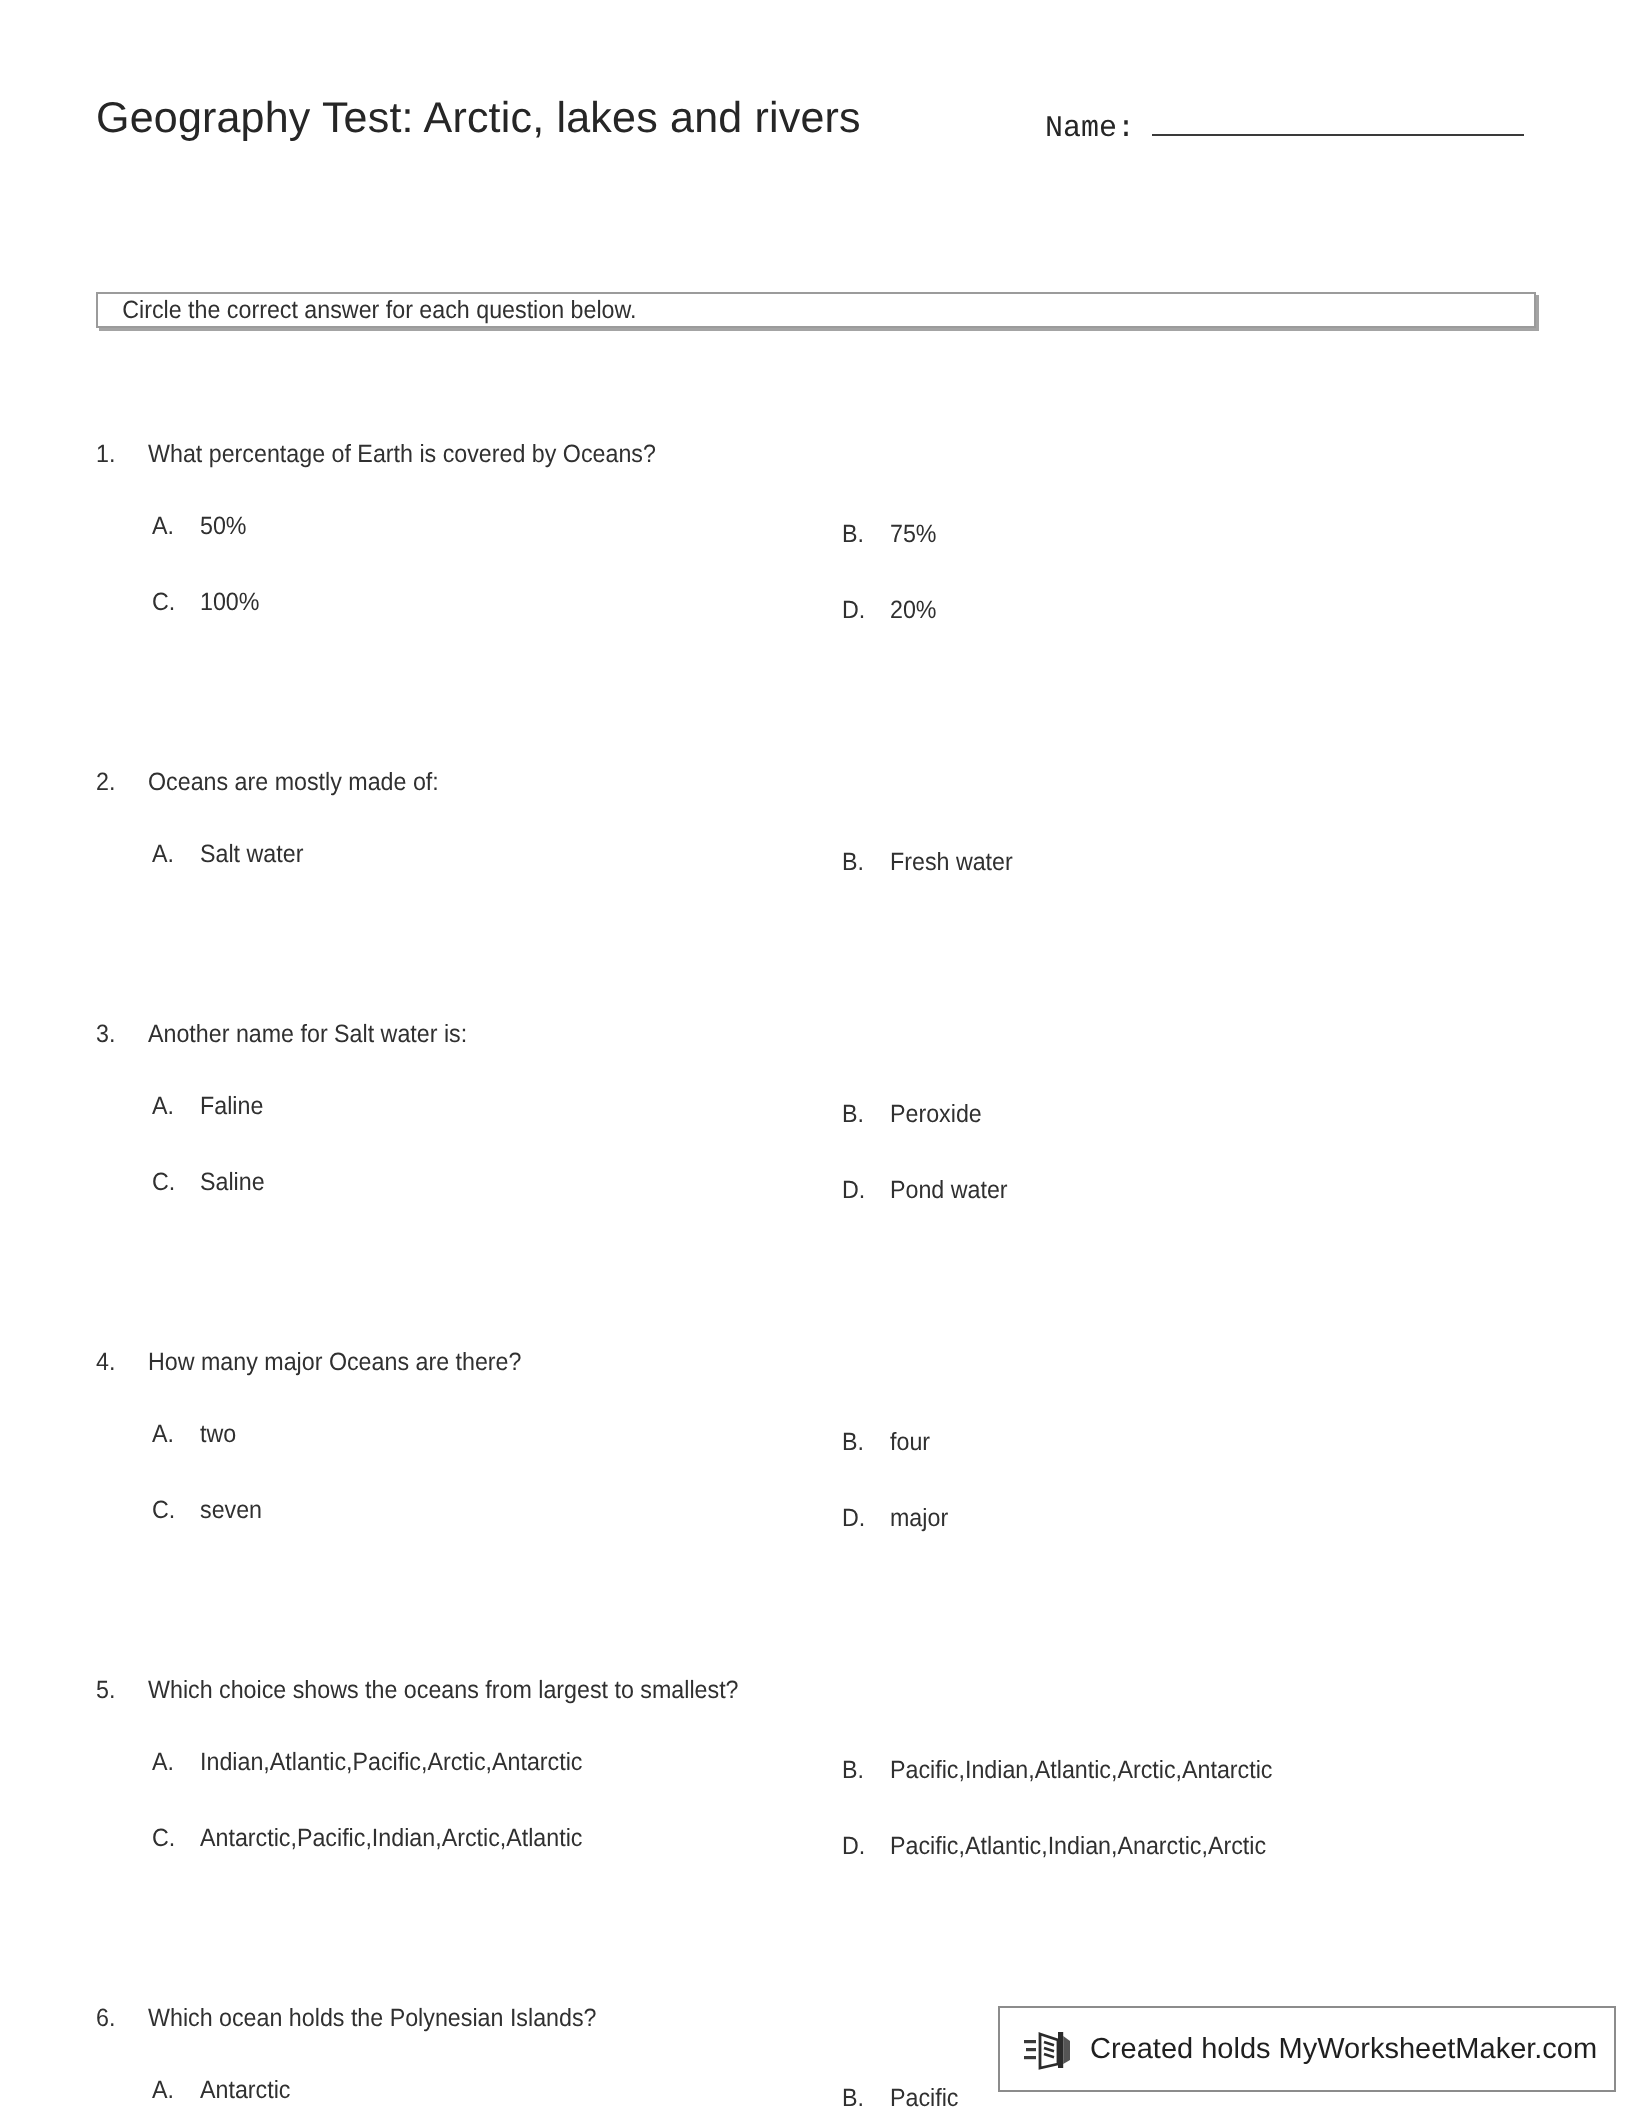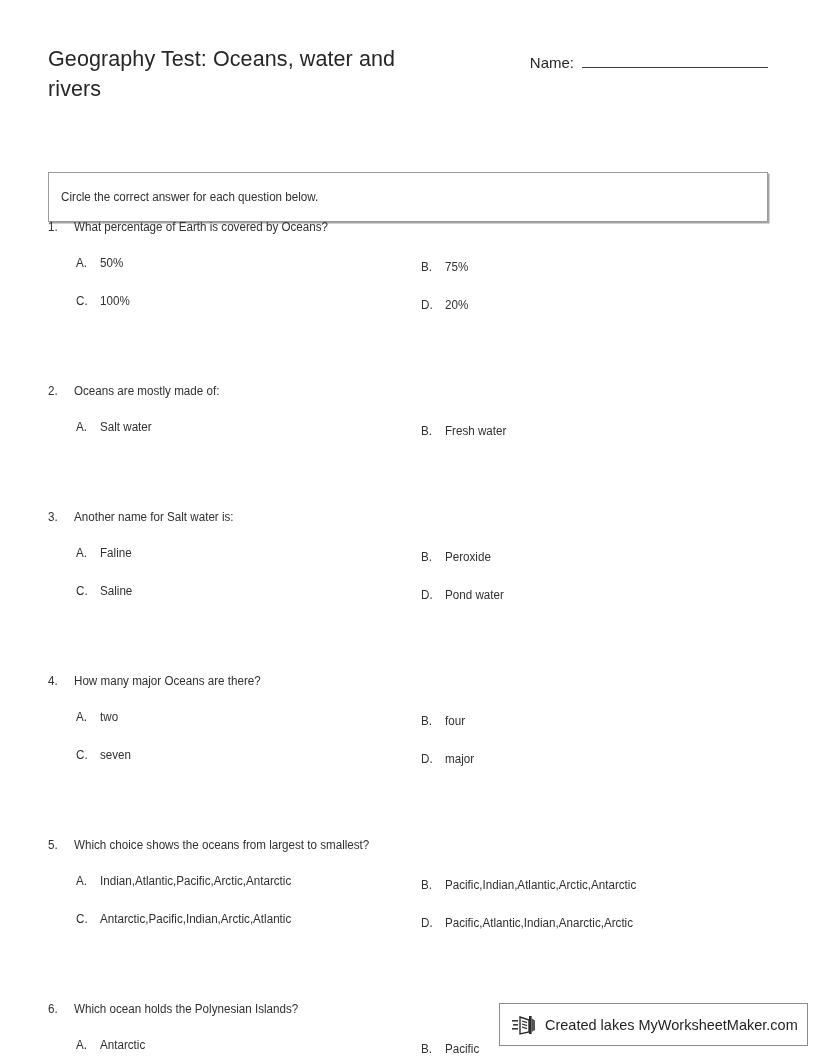--- a/index.html
+++ b/index.html
@@ -37,42 +37,43 @@
   }
   .meta-fields {
     position: absolute;
     right: 0;
     top: 6px;
     width: 252px;
   }
   .meta-row {
     display: flex;
     align-items: baseline;
-    justify-content: flex-end;
+    justify-content: center;
     height: 38px;
+    font-family: Liberation Mono, monospace;
   }
   .meta-label {
     font-size: 15px;
     color: #262626;
     white-space: nowrap;
     padding-right: 8px;
   }
   .meta-line {
     width: 186px;
     border-bottom: 1.6px solid #3a3a3a;
     height: 17px;
   }
 
   
   .directions-box {
     position: absolute;
     left: 48px;
-    top: 172px;
+    top: 146px;
     width: 720px;
-    height: 50px;
+    height: 18px;
     border: 1px solid #9b9b9b;
     box-shadow: 1.5px 1.5px 0 rgba(90,90,90,0.55);
     box-sizing: border-box;
     display: flex;
     align-items: center;
   }
   .directions-text {
     padding-left: 13px;
     font-size: 12.5px;
     color: #303030;
@@ -173,21 +174,21 @@
   .footer-text {
     font-size: 14.5px;
     color: #1f1f1f;
     white-space: nowrap;
   }
 </style>
 </head>
 <body>
 
 <div class="header">
-  <div class="worksheet-title">Geography Test: Oceans, water and rivers</div>
+  <div class="worksheet-title">Geography Test: Arctic, lakes and rivers</div>
 
   <div class="meta-fields">
     <div class="meta-row">
       <span class="meta-label">Name:</span>
       <span class="meta-line"></span>
     </div>
   </div>
 </div>
 
 <div class="directions-box">
@@ -351,14 +352,14 @@
         <rect x="0" y="7" width="6" height="1.6"></rect>
         <rect x="1" y="11" width="5" height="1.6"></rect>
         <rect x="0" y="15" width="6" height="1.6"></rect>
       </g>
       <path d="M8 4 L17 7 L17 19 L8 21 Z" fill="#ffffff" stroke="#2b2b2b" stroke-width="1.4"></path>
       <path d="M10 8 L15 9.6 M10 11 L15 12.6 M10 14 L15 15.6" stroke="#2b2b2b" stroke-width="1.3" fill="none"></path>
       <rect x="17" y="3" width="2.6" height="18" fill="#2b2b2b"></rect>
       <path d="M19.6 5 L23 7.5 L23 17 L19.6 19 Z" fill="#555555"></path>
     </svg>
   </span>
-  <span class="footer-text">Created lakes MyWorksheetMaker.com</span>
+  <span class="footer-text">Created holds MyWorksheetMaker.com</span>
 </div>
 
 </body></html>

